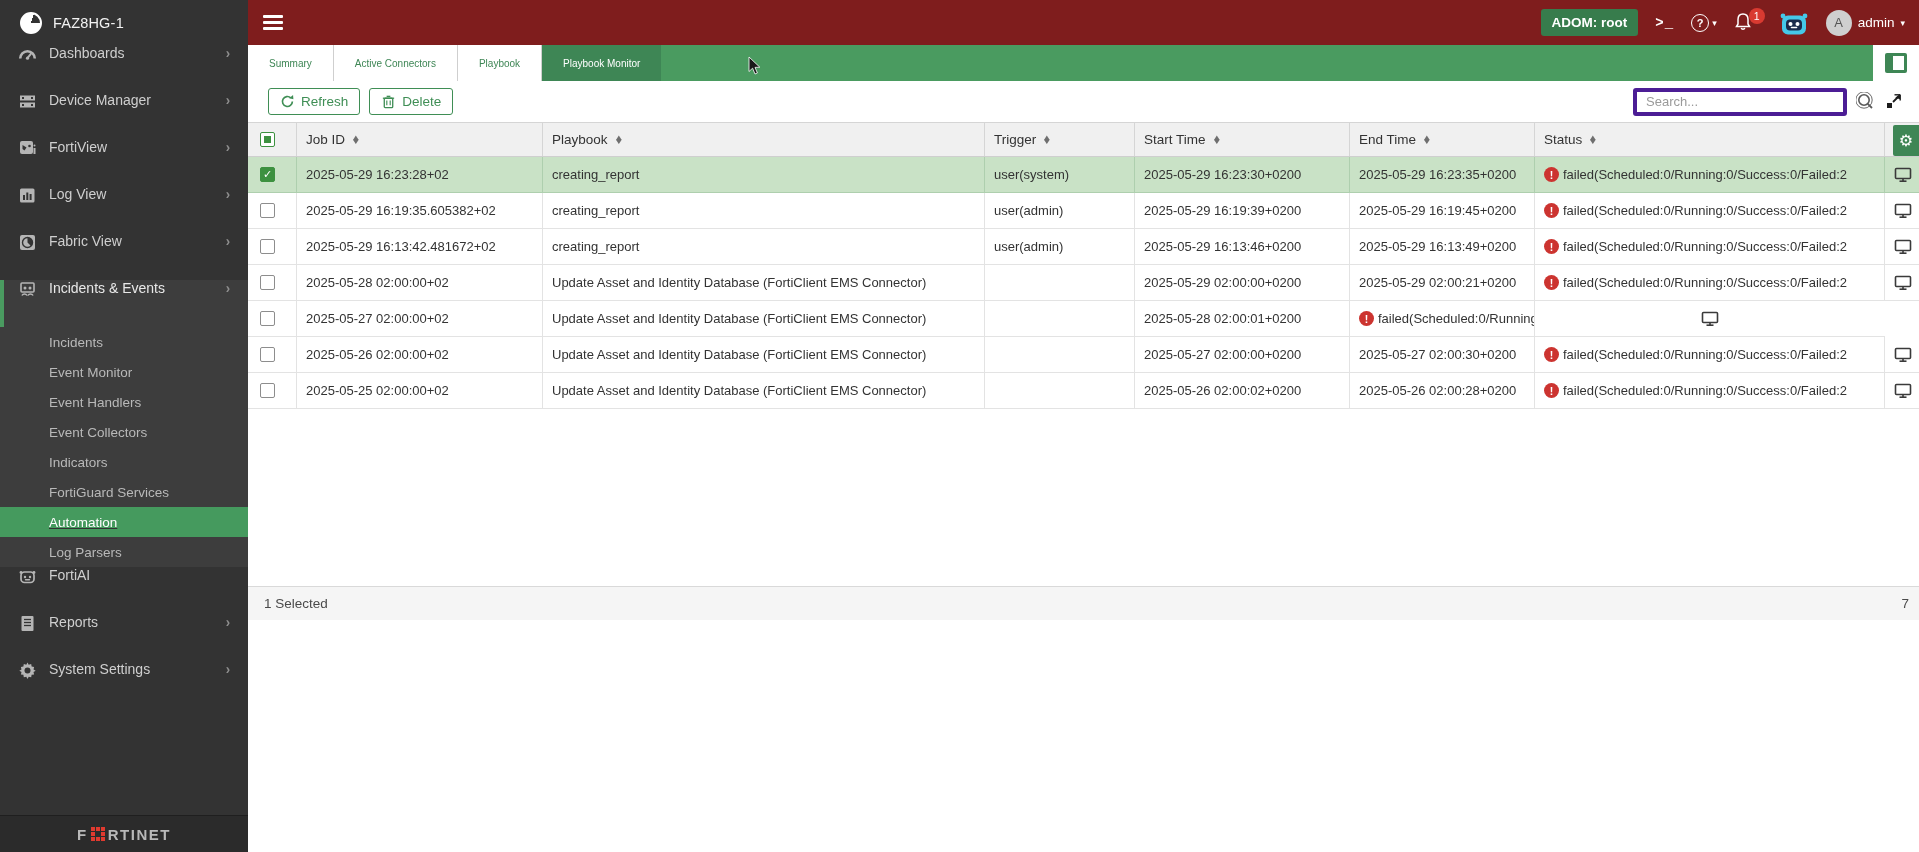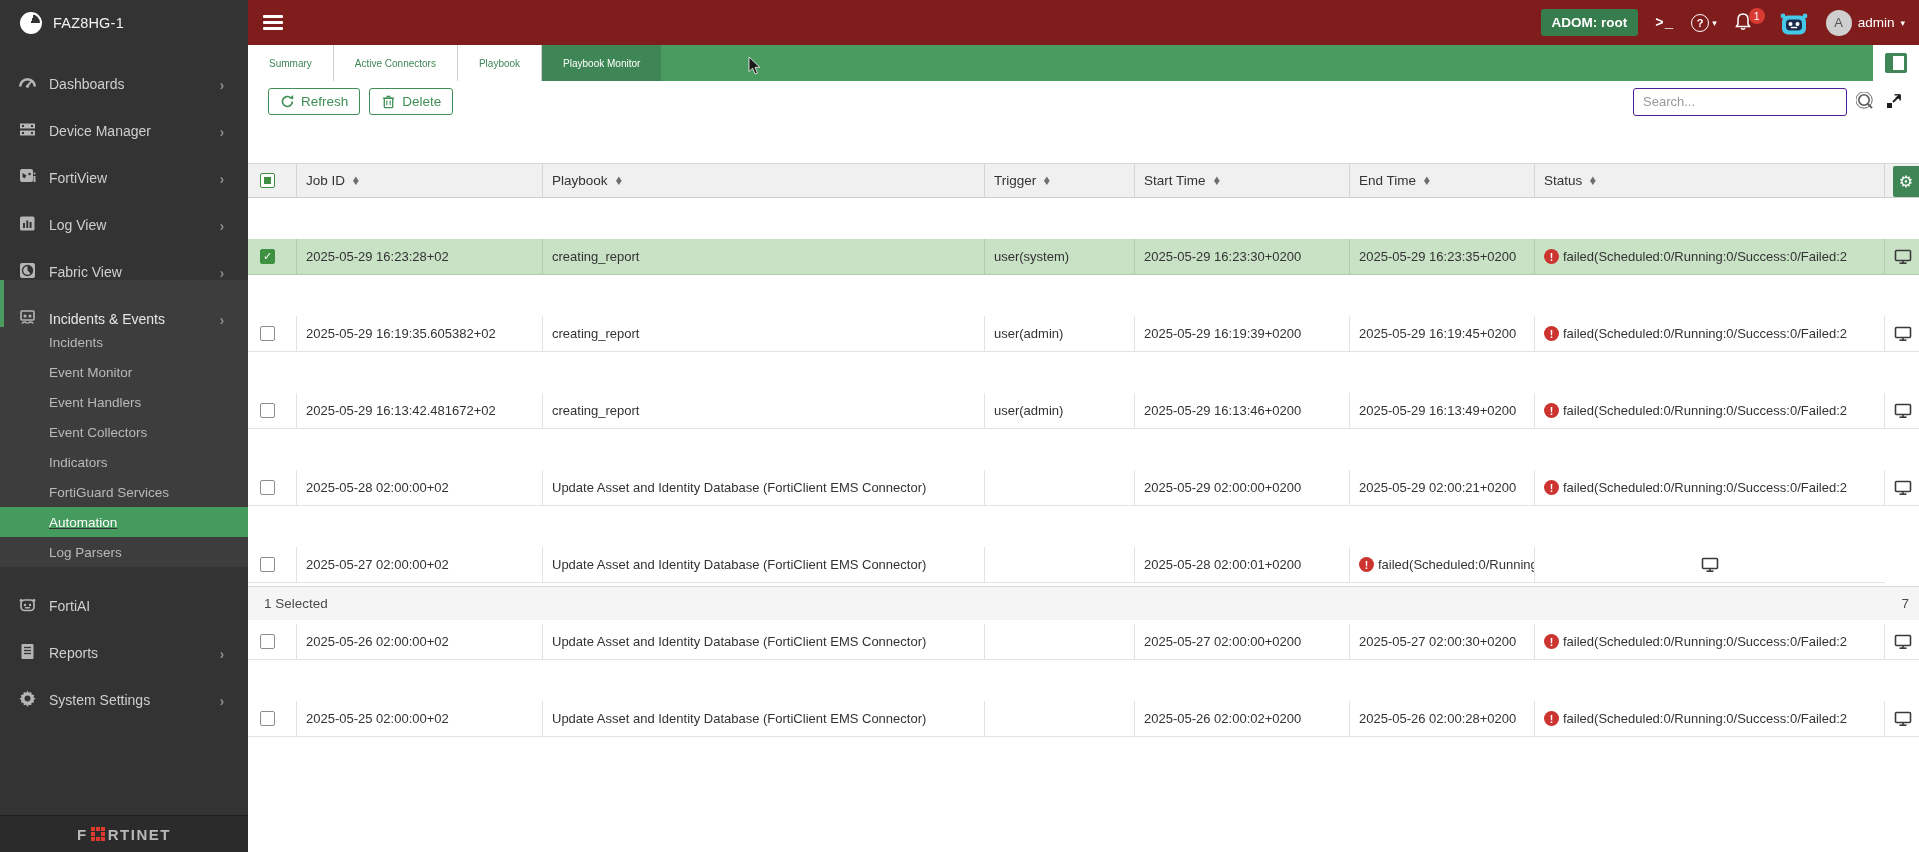--- a/index.html
+++ b/index.html
@@ -7,21 +7,21 @@
     font-family:"Liberation Sans","DejaVu Sans",sans-serif; font-size:13px; color:#333; background:#fff; }
   .app { position:relative; width:1919px; height:620px; }
 
   
   .sidebar { position:absolute; left:0; top:0; width:248px; height:852px; background:#333333; z-index:5; }
   .side-header { height:45px; display:flex; align-items:center; padding-left:20px; gap:11px; }
   .pie-logo { width:22px; height:22px; border-radius:50%;
     background:conic-gradient(from 18deg,#333 0 72deg,#ffffff 72deg 360deg); border:2px solid #fff; }
   .side-title { color:#f2f2f2; font-size:14.5px; letter-spacing:.2px; }
   .menu { position:absolute; top:45px; left:0; right:0; }
-  .menu-item { height:47px; display:flex; align-items:flex-end; padding:0 24px 0 18px; cursor:pointer; }
+  .menu-item { height:47px; display:flex; align-items:flex-start; padding:0 18px 0 18px; cursor:pointer; }
   .menu-item .mi-icon { width:19px; height:19px; margin-right:12px; flex:0 0 19px; display:flex; align-items:center; justify-content:center; }
   .menu-item .mi-icon svg { width:19px; height:19px; }
   .menu-item .mi-label { color:#cfcfcf; font-size:14px; flex:1 1 auto; white-space:nowrap; }
   .menu-item .mi-chev { color:#8f8f8f; font-size:13px; font-weight:bold; transform:scaleY(1.15); }
   .menu-section { background:#3d3d3d; }
   .menu-section .menu-item.parent { border-left:4px solid #4a9b60; padding-left:14px; }
   .menu-section .menu-item.parent .mi-label { color:#e8e8e8; }
   .sub-item { height:30px; display:flex; align-items:center; padding-left:49px; cursor:pointer; }
   .sub-item .mi-label { color:#b9b9b9; font-size:13.5px; }
   .sub-item.selected { background:#459a5e;text-decoration:underline; }
@@ -66,28 +66,28 @@
   .pane-toggle-icon::after { content:""; position:absolute; right:3px; top:3px; width:11px; height:14px; background:#fff; }
 
   
   .toolbar { position:absolute; left:248px; top:81px; right:0; height:41px; background:#fff;
     display:flex; align-items:center; }
   .tb-btn { display:flex; align-items:center; gap:6px; height:27px; padding:0 11px; margin-right:9px;
     border:1px solid #3f8e55; border-radius:3px; background:#fff; color:#3f8e55; font-size:13.5px; cursor:pointer; }
   .tb-btn:first-of-type { margin-left:20px; }
   .tb-btn svg { width:15px; height:15px; }
   .search-zone { margin-left:auto; display:flex; align-items:center; gap:9px; padding-right:16px; }
-  .search-input { width:214px; height:28px; border:1px solid #4c1d95; border-radius:3px; padding:0 9px;
+  .search-input { width:214px; height:28px; border:4px solid #4c1d95; border-radius:3px; padding:0 9px;
     font-size:13px; color:#333; font-family:inherit; }
   .search-input::placeholder { color:#9a9a9a; }
   .zoom-search-icon svg, .expand-icon svg { width:19px; height:19px; display:block; }
 
   
   .table { position:absolute; left:248px; top:122px; right:0; }
-  .tgrid { display:grid; grid-template-columns:49px 246px 442px 150px 215px 185px 350px 34px;margin-top:41px; }
+  .tgrid { display:grid; grid-template-columns:49px 246px 442px 150px 215px 185px 350px 34px; }
   .thead { background:#f0f0f0; border-top:1px solid #d5d5d5; border-bottom:1px solid #cfcfcf; height:35px; position:relative; }
   .th { display:flex; align-items:center; padding:0 9px; border-right:1px solid #d5d5d5; font-size:13.5px; color:#333;
     overflow:hidden; white-space:nowrap; cursor:pointer; }
   .th:last-child { border-right:none; }
   .sort { display:inline-flex; flex-direction:column; margin-left:7px; line-height:4px; }
   .sort i { font-style:normal; color:#6f6f6f; font-size:7.5px; transform:scaleX(1.3); }
   .row { height:36px; background:#fff; }
   .row.selected { background:#c9e2c6; }
   .td { display:flex; align-items:center; padding:0 9px; border-right:1px solid #e3e3e3; border-bottom:1px solid #e3e3e3;
     font-size:13px; color:#333; overflow:hidden; white-space:nowrap; }

